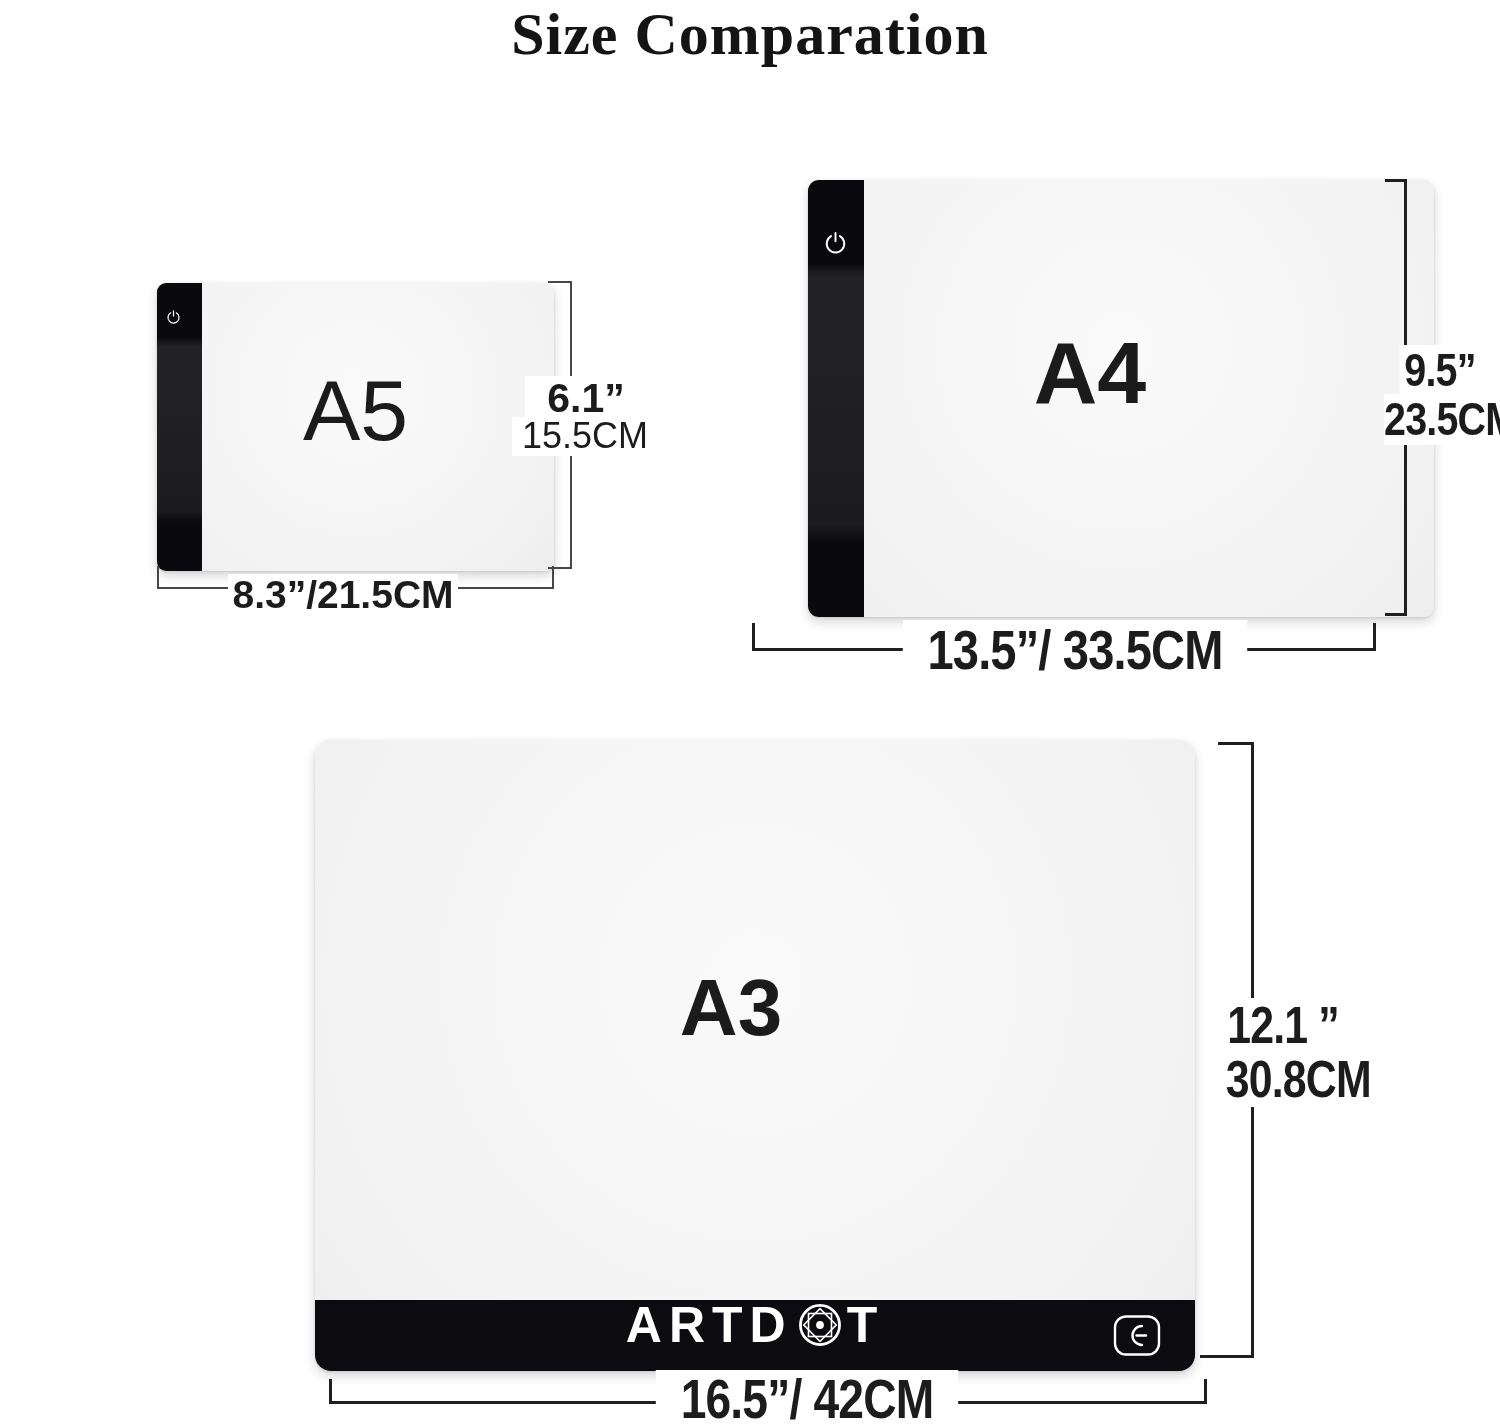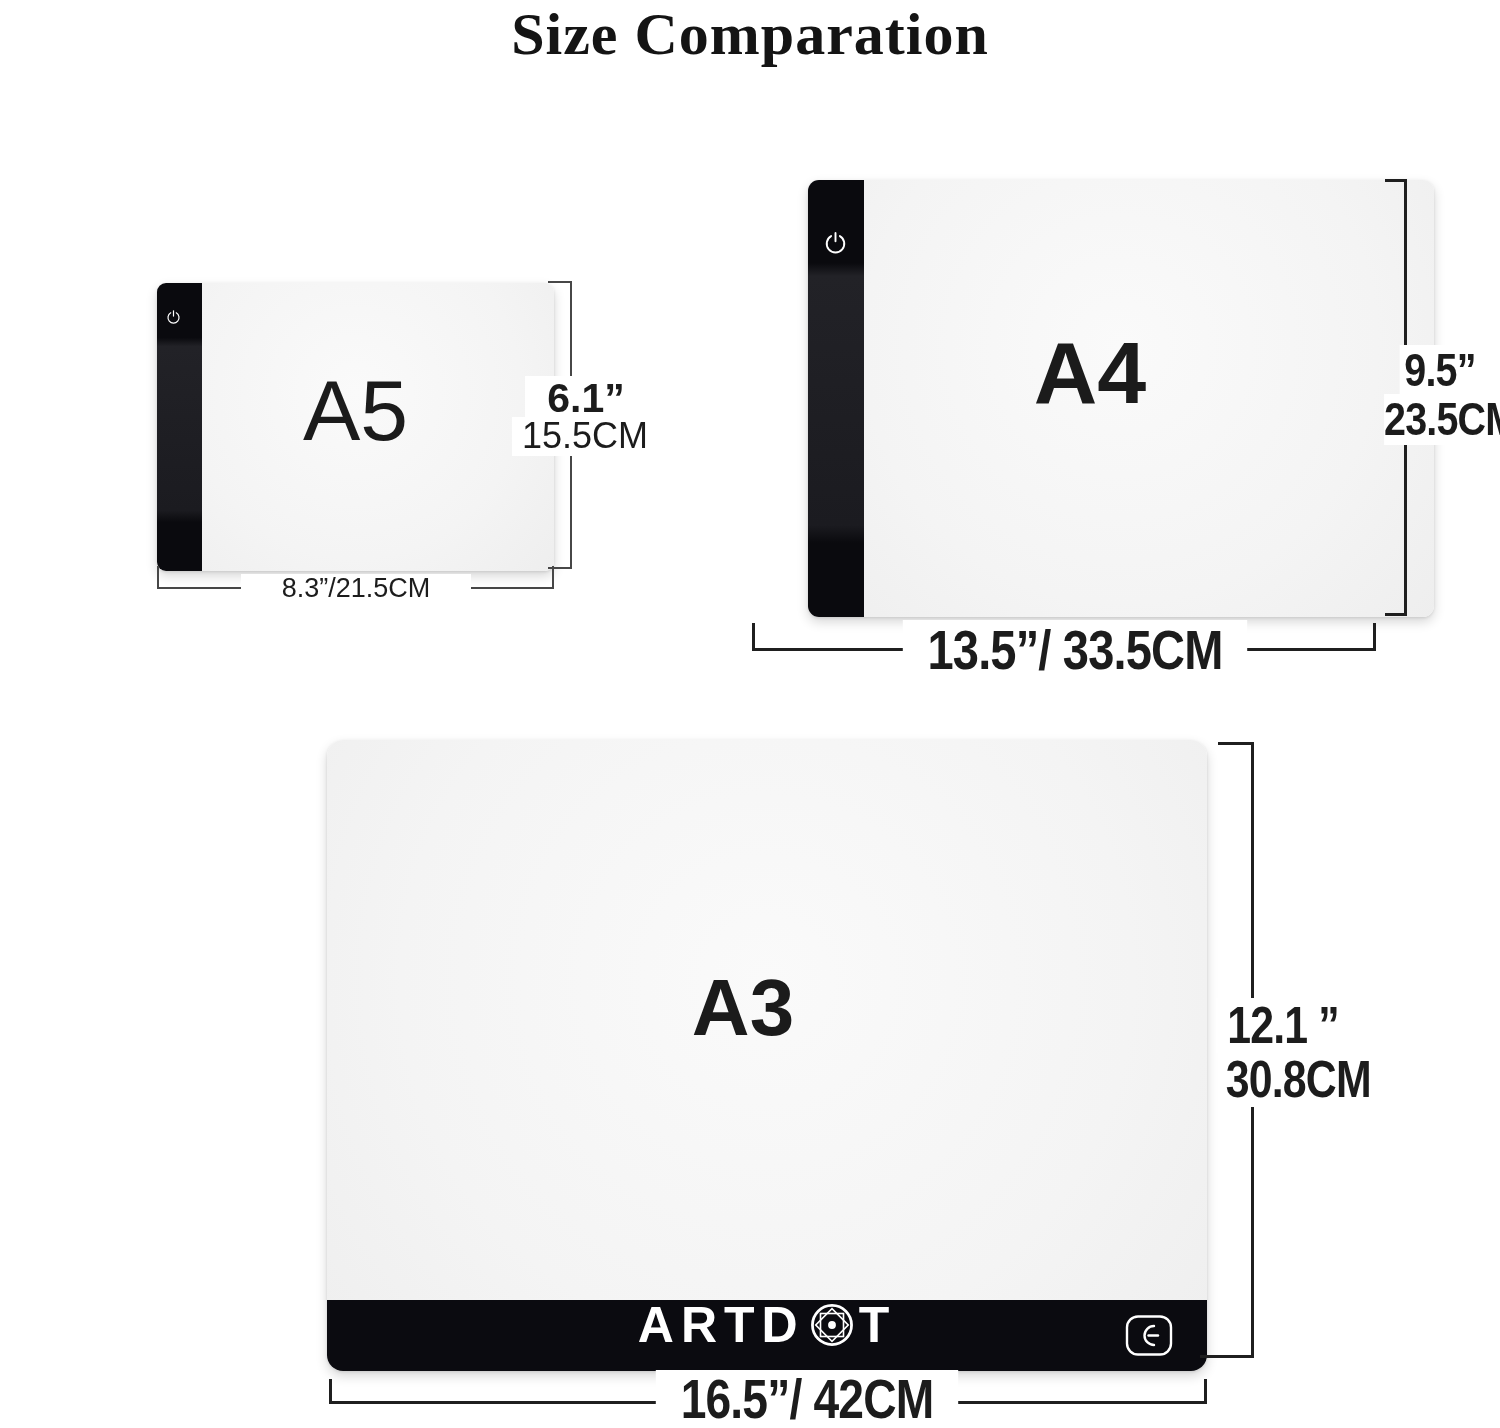--- a/index.html
+++ b/index.html
@@ -6,21 +6,21 @@
   .canvas{position:relative;width:1500px;height:1428px;background:#ffffff;overflow:hidden;
           font-family:"Liberation Sans",sans-serif;color:#1c1c1c;}
   .title{position:absolute;left:0;top:0;width:100%;text-align:center;
          font-family:"Liberation Serif",serif;font-weight:700;font-size:60px;color:#141414;
          letter-spacing:1px;}
   
   .pad{position:absolute;background:radial-gradient(circle at 50% 38%,#fafafa 0%,#f4f4f4 62%,#eeeeee 100%);
        box-shadow:0 5px 12px rgba(0,0,0,.16), 0 1px 3px rgba(0,0,0,.10);}
   .pad.a5{left:157px;top:283px;width:397px;height:288px;border-radius:9px;}
   .pad.a4{left:792px;top:180px;width:626px;height:437px;border-radius:11px;margin-left:16px;}
-  .pad.a3{left:327px;top:740px;width:880px;height:631px;border-radius:16px;}
+  .pad.a3{left:315px;top:740px;width:880px;height:631px;border-radius:16px;}
   .strip{position:absolute;left:0;top:0;bottom:0;
          background:linear-gradient(180deg,#0a0a0e 0%,#0a0a0e 19%,#222227 22%,#1b1b20 79%,#0a0a0e 83%,#0a0a0e 100%);}
   .pad.a5 .strip{width:45px;border-radius:9px 0 0 9px;}
   .pad.a4 .strip{width:56px;border-radius:11px 0 0 11px;}
   .power-circ{position:absolute;display:block;}
   .pad.a5 .power-circ{left:8px;top:26px;width:17px;height:17px;}
   .pad.a4 .power-circ{left:14px;top:50px;width:27px;height:27px;}
   .pad-label{position:absolute;left:0;top:0;width:100%;height:100%;
              display:flex;align-items:center;justify-content:center;color:#1b1b1b;}
   .pad.a5 .pad-label{font-size:86px;font-weight:400;padding-bottom:34px;box-sizing:border-box;}
@@ -61,21 +61,21 @@
 
   <div class="dl thin" style="left:570px;top:281px;width:2px;height:288px;"></div>
   <div class="dl thin" style="left:548px;top:281px;width:23px;height:2px;"></div>
   <div class="dl thin" style="left:548px;top:567px;width:23px;height:2px;"></div>
   <div class="dim-text dim-reg" style="left:525px;top:376px;width:122px;font-size:41px;font-weight:bold;">6.1”</div>
   <div class="dim-text dim-reg" style="left:512px;top:417px;width:146px;font-size:36px;">15.5CM</div>
 
   <div class="dl thin" style="left:157px;top:587px;width:397px;height:2px;"></div>
   <div class="dl thin" style="left:157px;top:566px;width:2px;height:23px;"></div>
   <div class="dl thin" style="left:552px;top:566px;width:2px;height:23px;"></div>
-  <div class="dim-text dim-reg" style="left:241px;top:574px;width:230px;font-size:27px;">8.3”/21.5CM</div>
+  <div class="dim-text dim-reg" style="left:228px;top:574px;width:230px;font-size:39px;font-weight:bold;">8.3”/21.5CM</div>
 
   <div class="pad a4">
     <div class="strip">
       <span class="power-circ">
         <svg viewBox="0 0 24 24" width="100%" height="100%">
           <path d="M8.1 5.4a7.8 7.8 0 1 0 7.8 0" fill="none" stroke="#fff" stroke-width="1.7" stroke-linecap="round"></path>
           <line x1="12" y1="2.6" x2="12" y2="10" stroke="#fff" stroke-width="1.7" stroke-linecap="round"></line>
         </svg>
       </span>
     </div>

